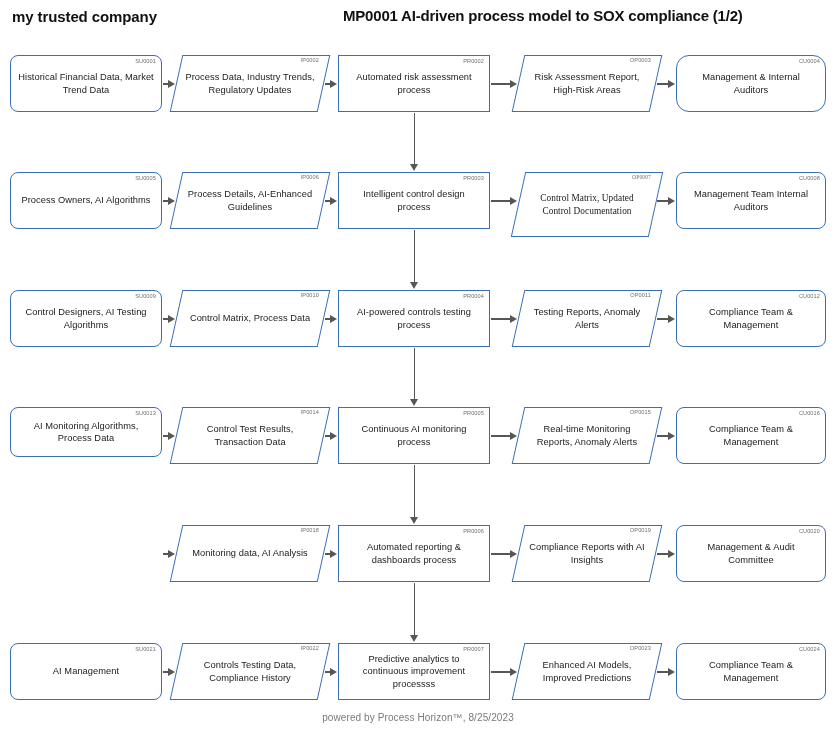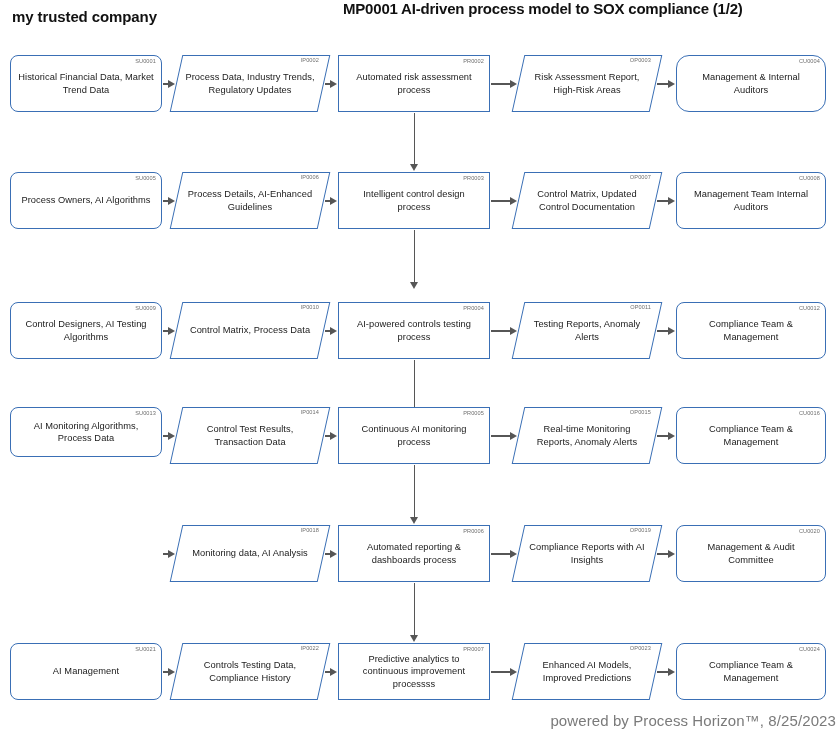--- a/index.html
+++ b/index.html
@@ -29,21 +29,21 @@
     left: 12px;
     top: 8px;
     font-size: 15px;
     font-weight: bold;
     color: #111111;
     letter-spacing: -0.1px;
   }
   #model-title {
     position: absolute;
     left: 343px;
-    top: 0;
+    top: 7px;
     font-size: 15px;
     font-weight: bold;
     color: #111111;
     letter-spacing: -0.2px;
     white-space: nowrap;
   }
 
   
   #diagram {
     position: absolute;
@@ -160,22 +160,22 @@
     border-right: 4px solid transparent;
     border-top: 7px solid #565656;
   }
 
   
   #footer {
     position: absolute;
     left: 0;
     top: 712px;
     width: 836px;
-    text-align: right;
-    font-size: 15px;
+    text-align: center;
+    font-size: 10px;
     color: #7a7a7a;
     letter-spacing: 0.1px;
   }
 </style>
 </head>
 <body>
 
 <div id="header">
   <div id="company-title">my trusted company</div>
   <div id="model-title">MP0001 AI-driven process model to SOX compliance (1/2)</div>
@@ -252,41 +252,41 @@
       </div>
       <div class="node pr" style="left: 338px; top: 172px; width: 152px; height: 57px;">
         <div class="tag">PR0003</div>
         <div class="label">Intelligent control design
 process</div>
       </div>
       <div class="hconn" style="left: 491px; top: 196px; width: 26px;">
         <div class="shaft" style="width: 20px;"></div>
         <div class="head" style="left: 19px;"></div>
       </div>
-      <div class="node op" style="left: 518px; top: 172px; width: 138px; height: 57px;">
+      <div class="node op" style="left: 518px; top: 172px; width: 138px; height: 65px; font-family: Liberation Serif, serif;">
         <div class="skewbox"></div>
         <div class="tag">OP0007</div>
         <div class="label">Control Matrix, Updated
 Control Documentation</div>
       </div>
       <div class="hconn" style="left: 657px; top: 196px; width: 18px;">
         <div class="shaft" style="width: 12px;"></div>
         <div class="head" style="left: 11px;"></div>
       </div>
       <div class="node cu" style="left: 676px; top: 172px; width: 150px; height: 57px;">
         <div class="tag">CU0008</div>
         <div class="label">Management Team Internal
 Auditors</div>
       </div>
       <div class="vconn" style="left: 409.5px; top: 230px; height: 59px;">
         <div class="shaft" style="height: 53px;"></div>
         <div class="head" style="top: 52px;"></div>
       </div>
     </div>
-    <div class="row" style="top: 12px;">
+    <div class="row" style="top: 0px;">
       <div class="node su" style="left: 10px; top: 290px; width: 152px; height: 57px;">
         <div class="tag">SU0009</div>
         <div class="label">Control Designers, AI Testing
 Algorithms</div>
       </div>
       <div class="hconn" style="left: 163px; top: 314px; width: 12px;">
         <div class="shaft" style="width: 6px;"></div>
         <div class="head" style="left: 5px;"></div>
       </div>
       <div class="node ip" style="left: 176px; top: 290px; width: 148px; height: 57px;">

